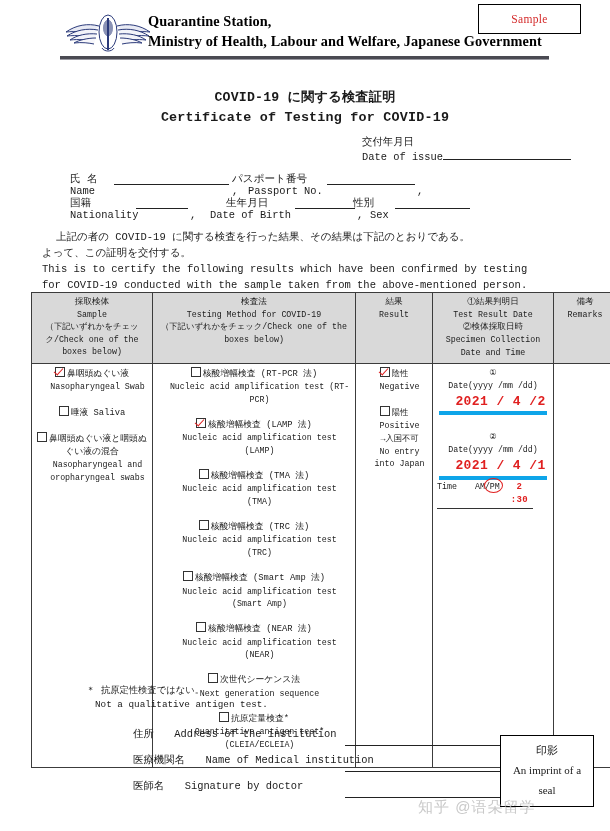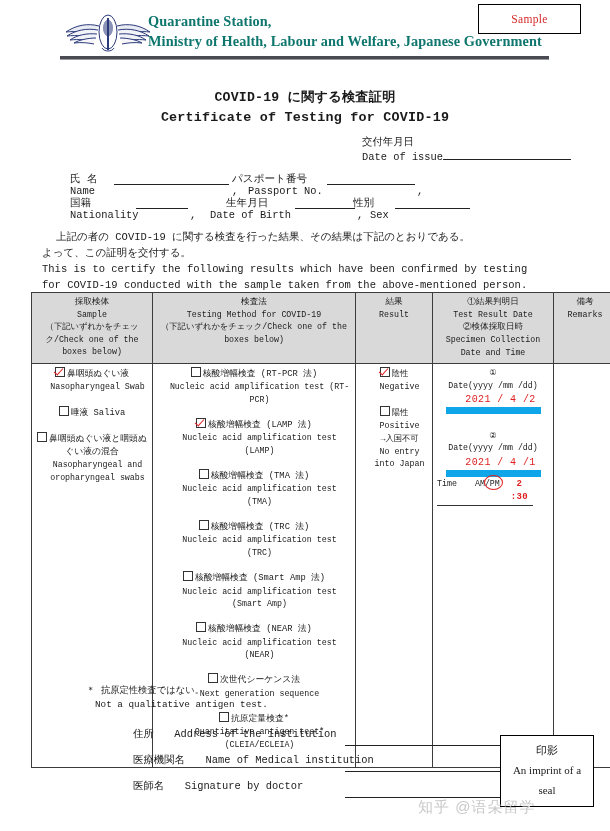--- a/index.html
+++ b/index.html
@@ -49,21 +49,21 @@
     height: 44px;
   }
   .org-title {
     position: absolute;
     left: 148px;
     top: 11px;
     font-family: "Liberation Serif", serif;
     font-weight: bold;
     font-size: 14.3px;
     line-height: 1.42;
-    color: #0f766e;
+    color: #000000;
     letter-spacing: .1px;
   }
   .hr-thick {
     position: absolute;
     left: 60px;
     top: 56px;
     width: 489px;
     height: 3px;
     background: #4a4a52;
     border-bottom: 1px solid #9a9aa2;
@@ -180,23 +180,23 @@
     transform: rotate(42deg);
   }
 
   
   .res-opt { margin-bottom: 13px; }
   .res-opt .sub { padding-left: 11px; line-height: 1.55; }
   .dt-group { margin-bottom: 16px; }
   .dt-label { font-size: 8.3px; }
   .dt-val {
     color: #e02020;
-    font-weight: normal;
-    font-size: 10px;
-    border-bottom: 7px solid #0ea5e9;
+    font-weight: bold;
+    font-size: 13px;
+    border-bottom: 4px solid #0ea5e9;
     display: inline-block;
     padding: 0 1px 0 16px;
     min-width: 78px;
     letter-spacing: .4px;
   }
   .dt-time {
     display: flex;
     align-items: baseline;
     border-bottom: 1px solid #333;
     width: 96px;

